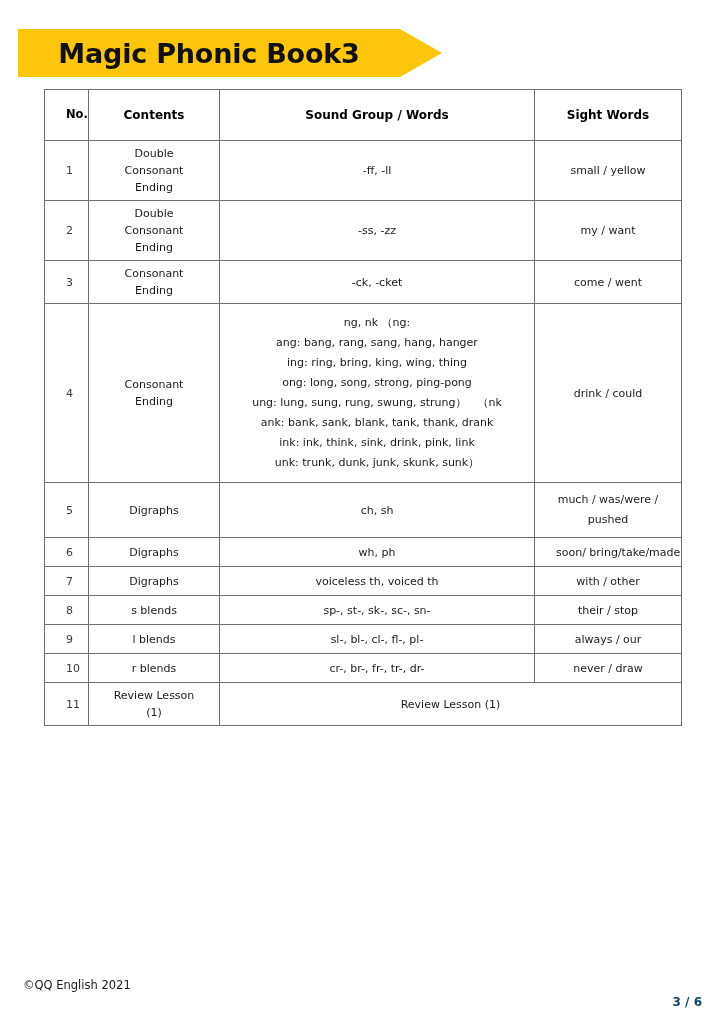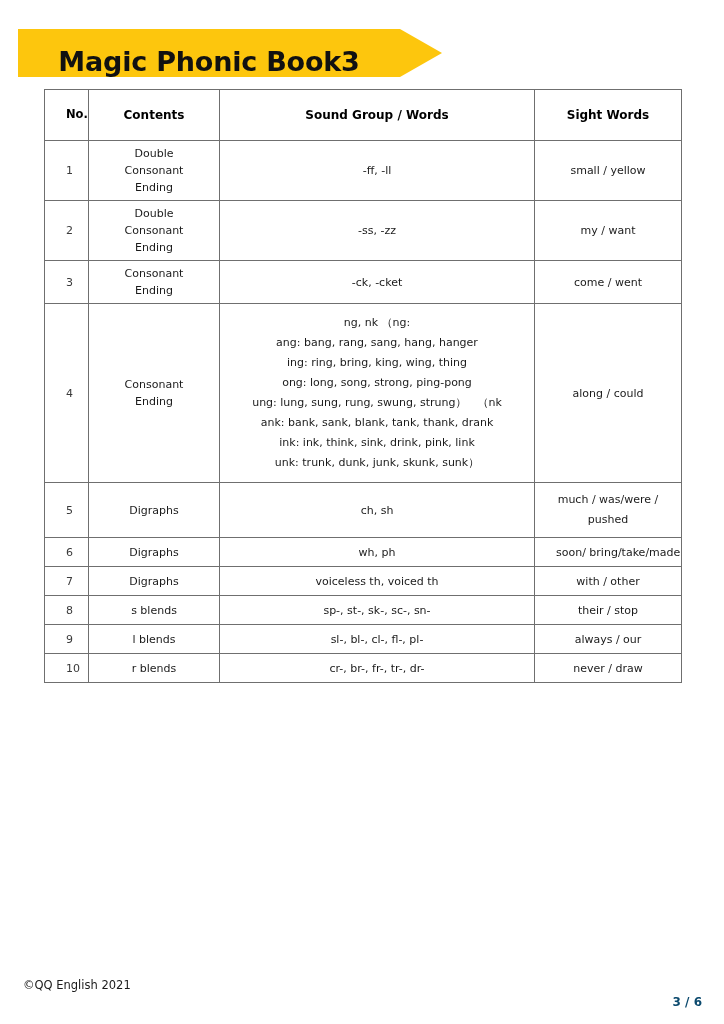--- a/index.html
+++ b/index.html
@@ -26,21 +26,21 @@
   }
   #banner .banner-shape {
     position: absolute;
     inset: 0;
     background: #FDC60D;
     clip-path: polygon(0 0, 382px 0, 424px 50%, 382px 100%, 0 100%);
   }
   #banner .banner-title {
     position: absolute;
     left: 0;
-    top: 8px;
+    top: 0;
     width: 382px;
     height: 48px;
     display: flex;
     align-items: center;
     justify-content: center;
     font-size: 27px;
     font-weight: bold;
     letter-spacing: -0.2px;
     color: #111111;
     white-space: nowrap;
@@ -168,21 +168,21 @@
       <td>
         <span class="sound-lines">ng, nk （ng:
 ang: bang, rang, sang, hang, hanger
 ing: ring, bring, king, wing, thing
 ong: long, song, strong, ping-pong
 ung: lung, sung, rung, swung, strung）　（nk
 ank: bank, sank, blank, tank, thank, drank
 ink: ink, think, sink, drink, pink, link
 unk: trunk, dunk, junk, skunk, sunk）</span>
       </td>
-      <td>along / could</td>
+      <td>drink / could</td>
     </tr>
 
     <tr class="row-tall">
       <td class="cell-no">5</td>
       <td>Digraphs</td>
       <td>ch,  sh</td>
       <td>
         <span class="two-line">much / was/were / pushed</span>
       </td>
     </tr>
@@ -215,19 +215,24 @@
       <td>always / our</td>
     </tr>
 
     <tr class="row-short">
       <td class="cell-no">10</td>
       <td>r blends</td>
       <td>cr-, br-, fr-, tr-, dr-</td>
       <td>never / draw</td>
     </tr>
 
+    <tr class="row-short">
+      <td class="cell-no">11</td>
+      <td>Review Lesson (1)</td>
+      <td colspan="2">Review Lesson (1)</td>
+    </tr>
 
 
   </tbody>
 </table>
 
 <div id="footer-copyright">©QQ English 2021</div>
 <div id="footer-pagenum">3 / 6</div>
 
 </body></html>

